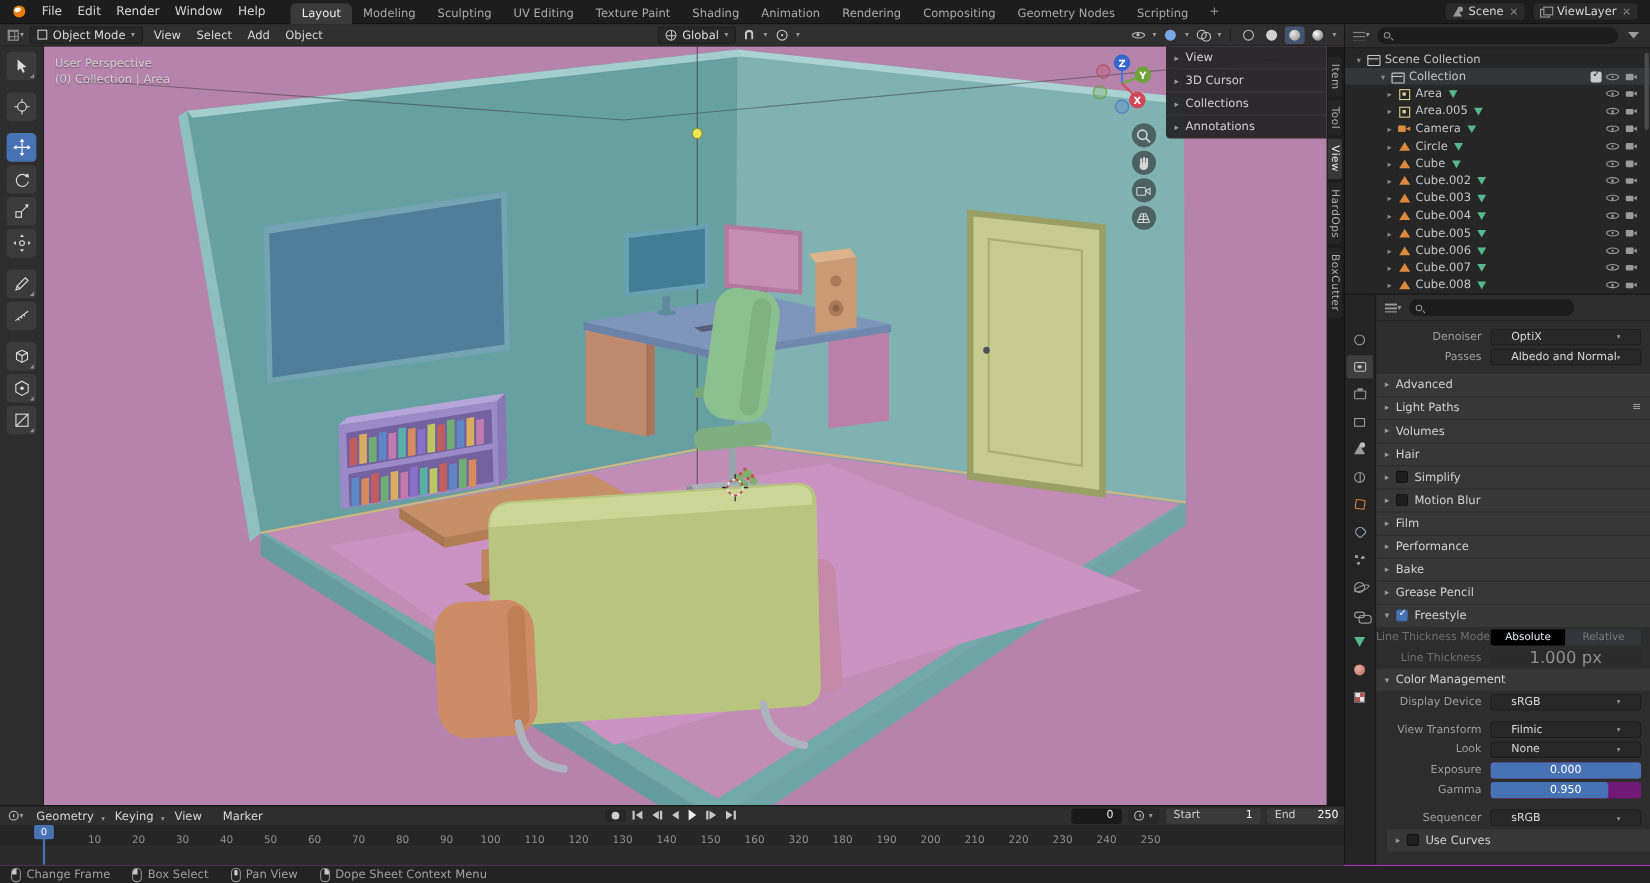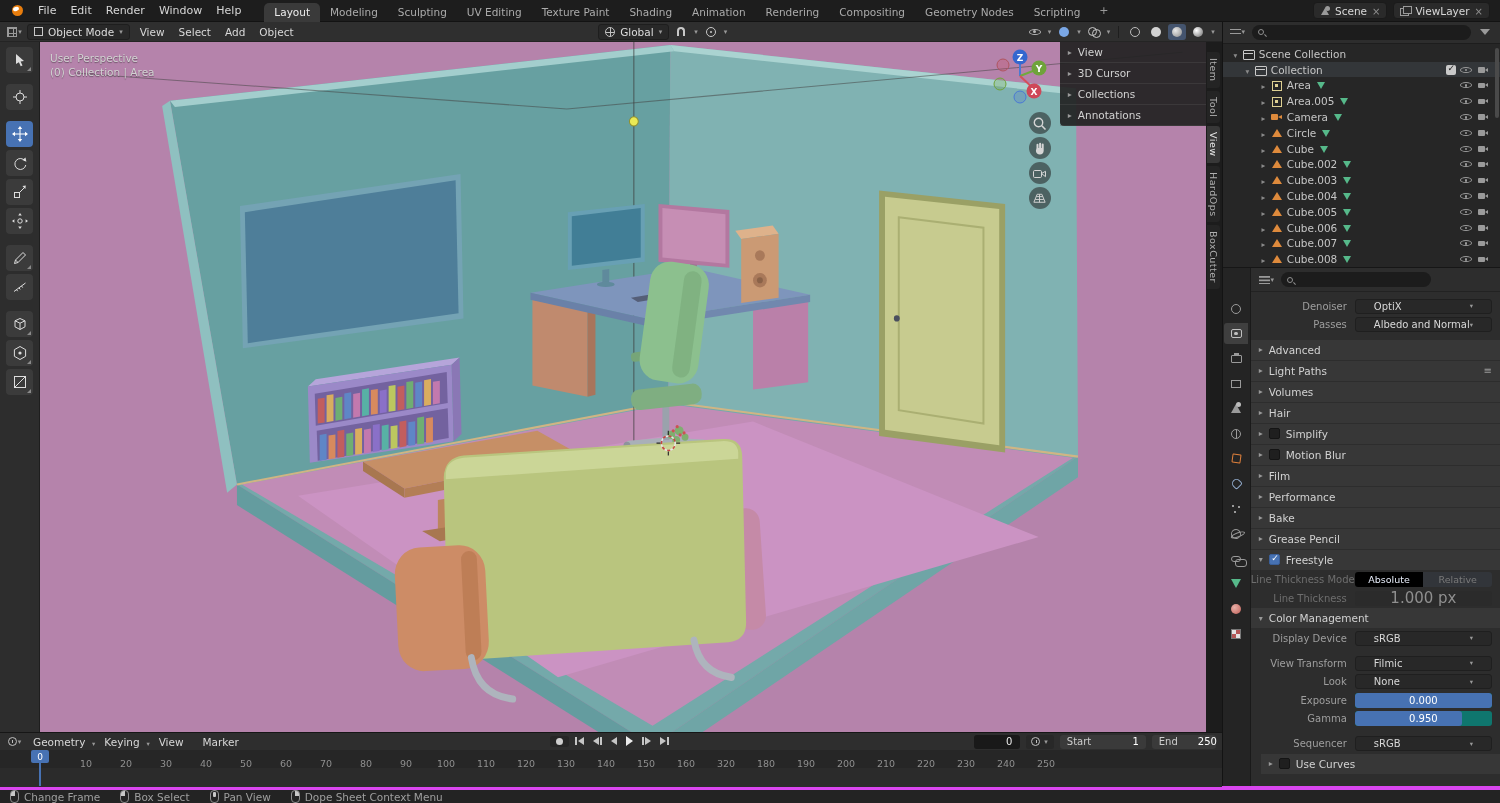--- a/index.html
+++ b/index.html
@@ -173,37 +173,37 @@
   .prop-main{flex:1;display:flex;flex-direction:column;background:#2d2d2d;min-width:0}
   .prop-header{height:24px;display:flex;align-items:center;gap:5px;padding:0 7px;border-bottom:1px solid #222}
   .slider-ic{width:11px;height:9px;display:inline-block;background:linear-gradient(#9a9a9a 1.4px,transparent 1.4px) 0 1px/11px 3.5px}
   .prop-content{flex:1;padding:4px 0 0;overflow:hidden}
   .prow{display:flex;align-items:center;height:17px;margin:1.5px 8px 1.5px 0}
   .prow .plabel{width:104px;text-align:right;padding-right:8px;color:#9e9e9e;font-size:10px;white-space:nowrap;flex:none}
   .prow .plabel.dim{color:#6e6e6e}
   .pwidget{flex:1;height:15px;background:#282828;border:1px solid #1f1f1f;border-radius:3px;display:flex;align-items:center;padding:0 18px;color:#d8d8d8;font-size:10px;white-space:nowrap;overflow:hidden}
   .pwidget::after{content:"▾";font-size:6.5px;color:#999;margin-left:auto}
   .pfield{flex:1;height:15px;background:#2b2b2b;border-radius:3px;display:flex;align-items:center;justify-content:center;color:#8f8f8f;font-size:15px}
-  .pslider{flex:1;height:15px;background:#0f766e;border-radius:3px;position:relative;overflow:hidden}
+  .pslider{flex:1;height:15px;background:#701a75;border-radius:3px;position:relative;overflow:hidden}
   .pslider .fill{position:absolute;left:0;top:0;bottom:0;background:#4772b3;border-radius:3px}
   .pslider .sval{position:absolute;inset:0;display:flex;align-items:center;justify-content:center;color:#fff;font-size:10px}
   .phead{height:20px;background:#373737;display:flex;align-items:center;gap:6px;padding:0 8px;margin-bottom:1px;color:#d2d2d2;font-size:10.5px}
   .phead::before{content:"▸";font-size:8px;color:#999}
   .phead.open::before{content:"▾"}
   .phead .hmenu-ic{margin-left:auto;color:#9a9a9a;font-size:10px}
   .pcb{width:11px;height:11px;border-radius:2px;background:#1f1f1f;border:1px solid #141414;position:relative}
   .pcb.checked{background:#4772b3;border-color:#3a5f99}
   .pcb.checked::after{content:"✓";position:absolute;left:1.5px;top:-2.5px;color:#fff;font-size:9px}
   .seg{flex:1;display:flex;height:15px;border-radius:3px;overflow:hidden}
   .seg .sopt{flex:1;display:flex;align-items:center;justify-content:center;font-size:9.5px;background:#32353a;color:#7a7a7a}
   .seg .sopt.sel{background:#000000;color:#e8eefb}
   .subpad{margin-left:10px}
   .pgap{height:5px}
   
-  .statusbar{height:17px;background:#232323;border-top:4px solid #d946ef;display:flex;align-items:center;padding:0 10px;gap:20px;font-size:10.5px;color:#9f9f9f}
+  .statusbar{height:17px;background:#232323;border-top:1px solid #d946ef;display:flex;align-items:center;padding:0 10px;gap:20px;font-size:10.5px;color:#9f9f9f}
   .hint{display:flex;align-items:center;gap:5px}
   .mouse{position:relative;width:9px;height:13px;border:1px solid #8f8f8f;border-radius:4px;display:inline-block;flex:none}
   .mouse::before{content:"";position:absolute;background:#c8c8c8}
   .mouse.lmb::before{left:0;top:0;width:4px;height:5px;border-radius:3px 0 0 0}
   .mouse.mmb::before{left:2.7px;top:1px;width:2.4px;height:5px;border-radius:1px}
   .mouse.rmb::before{right:0;top:0;width:4px;height:5px;border-radius:0 3px 0 0}
   .stats{margin-left:auto;color:#8f8f8f;white-space:nowrap}
 </style>
 </head>
 <body>
@@ -713,21 +713,21 @@
         <span class="ibtn">
             <span class="funnel-ic"></span>
           </span>
       </div>
       <div class="ol-list">
         <div class="ol-row" style="padding-left:6px">
           <span class="disc open"></span>
           <span class="oicon t-coll"></span>
           <span>Scene Collection</span>
         </div>
-        <div class="ol-row coll-row" style="padding-left:18px">
+        <div class="ol-row coll-row" style="padding-left:28px">
           <span class="disc open"></span>
           <span class="oicon t-coll"></span>
           <span>Collection</span>
           <span class="spacer"></span>
           <span class="cbx"></span>
           <span class="eye"></span>
           <span class="camv"></span>
         </div>
         <div class="ol-row" style="padding-left:34px">
             <span class="disc"></span>

